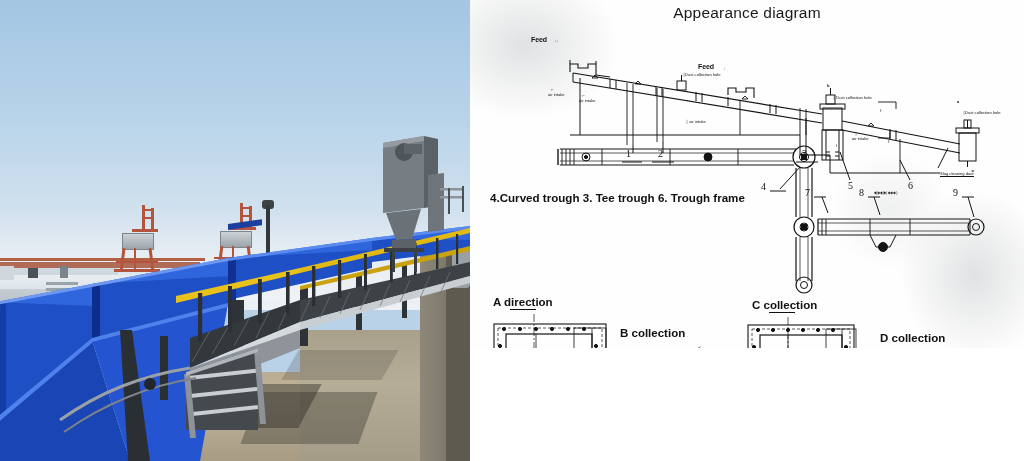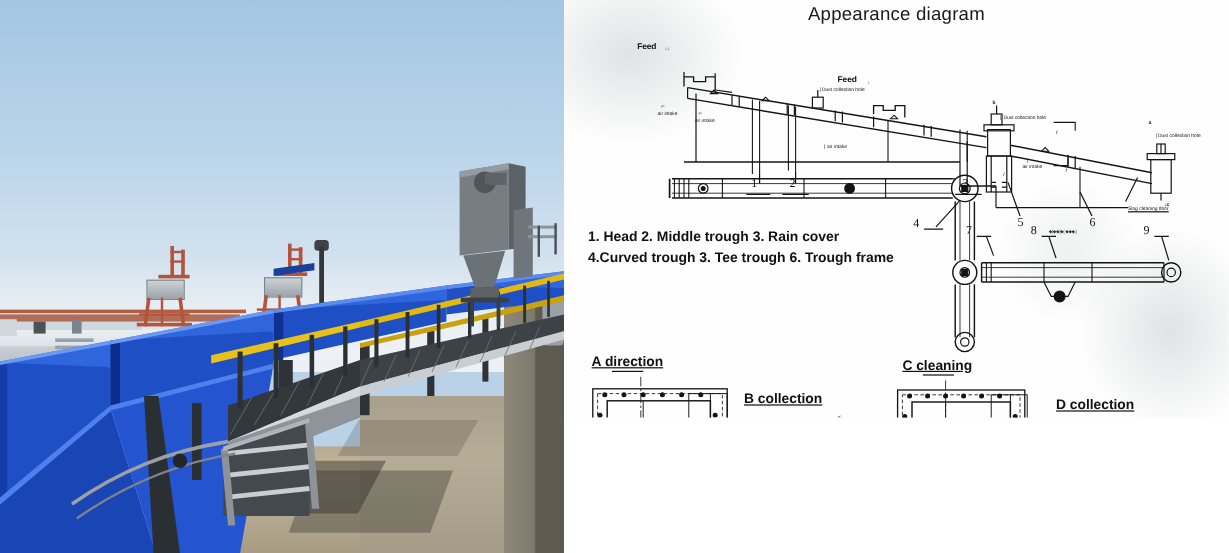--- a/index.html
+++ b/index.html
@@ -41,21 +41,21 @@
   
   .diagram{position:relative;width:554px;height:348px;background:#fefefe;overflow:hidden;}
   .smudge{position:absolute;border-radius:50%;background:radial-gradient(closest-side,rgba(195,198,200,.5),rgba(255,255,255,0));}
 
   .dtitle{position:absolute;left:0;top:4px;width:554px;text-align:center;
           font-size:15.5px;color:#1a1a1a;letter-spacing:.2px;}
 
   .legend{position:absolute;left:20px;top:190px;width:300px;font-size:11.6px;
           color:#111;line-height:16.5px;font-weight:600;}
 
-  .viewlabel{position:absolute;font-size:11.5px;font-weight:bold;color:#111;text-decoration:underline;}
+  .viewlabel{position:absolute;font-size:11.5px;font-weight:bold;color:#111;}
   .vl-ul{position:absolute;height:1px;background:#111;}
 
   .ln{position:absolute;background:#1a1a1a;}
   .lbl{position:absolute;font-size:4.6px;color:#111;font-weight:bold;white-space:nowrap;letter-spacing:-.1px;}
   .lbl-s{position:absolute;font-size:4.1px;color:#111;white-space:nowrap;}
   .num{position:absolute;font-size:10px;color:#111;font-family:"Liberation Serif",serif;}
 
   svg{display:block;}
 </style>
 </head>
@@ -438,30 +438,29 @@
       </g>
     </svg>
 
     <div class="num" style="left:291px;top:181px;">4</div>
     <div class="num" style="left:335px;top:187px;">7</div>
     <div class="num" style="left:389px;top:187px;">8</div>
     <div class="num" style="left:483px;top:187px;">9</div>
     <div class="lbl-s" style="left:404px;top:190px;font-size:3.8px;letter-spacing:-.3px;color:#333;">◆[◆◆]◆( ◆◆◆.)</div>
 
     <div class="legend">
-      <div>1. Head  2. Middle trough  3. Rain cover</div>
       <div>4.Curved trough  3. Tee trough  6. Trough frame</div>
     </div>
 
     <div class="viewlabel" style="left:23px;top:296px;">A direction</div>
     <div class="vl-ul" style="left:40px;top:309px;width:26px;"></div>
 
     <div class="viewlabel" style="left:150px;top:327px;">B collection</div>
 
-    <div class="viewlabel" style="left:282px;top:299px;">C cleaning</div>
+    <div class="viewlabel" style="left:282px;top:299px;">C collection</div>
     <div class="vl-ul" style="left:299px;top:312px;width:26px;"></div>
 
     <div class="viewlabel" style="left:410px;top:332px;">D collection</div>
 
     <svg width="150" height="150" style="position:absolute;left:8px;top:312px;">
       <g stroke="#141414" fill="none">
 
         <rect x="16" y="12" width="112" height="108" stroke-width="1.1"></rect>
         <rect x="20" y="16" width="104" height="100" stroke-dasharray="3 2" stroke-width=".7"></rect>
 

